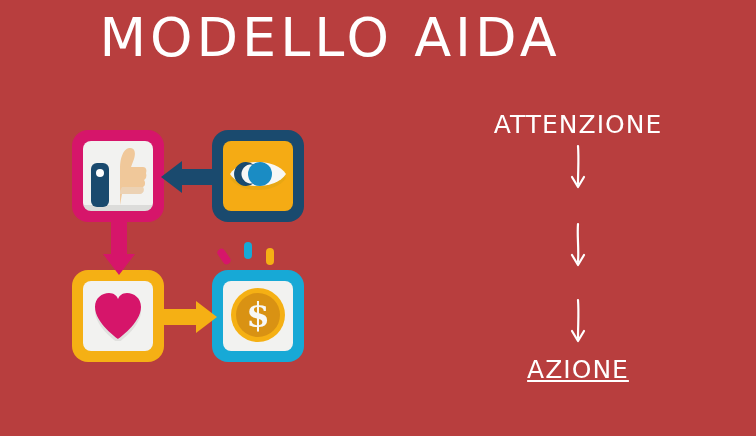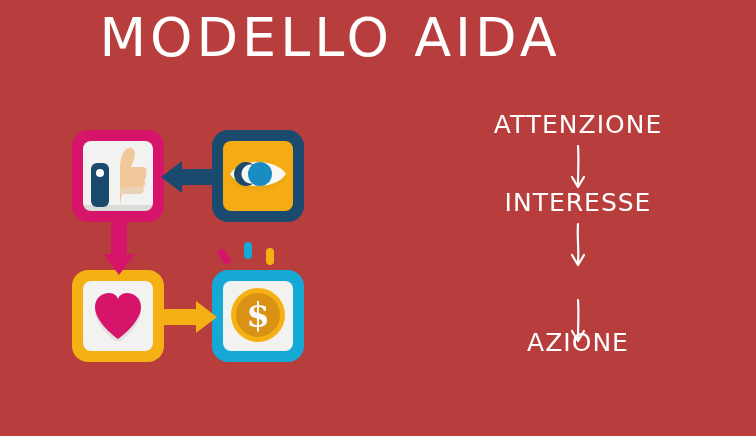--- a/index.html
+++ b/index.html
@@ -141,21 +141,21 @@
     text-align: center;
     color: #ffffff;
     font-family: "DejaVu Sans", sans-serif;
     font-size: 25px;
     letter-spacing: 1px;
     white-space: nowrap;
   }
   .step.s0 { top: 6px; }
   .step.s1 { top: 84px; }
   .step.s2 { top: 160px; }
-  .step.s3 { top: 224px; }
+  .step.s3 { top: 251px; text-decoration: underline; }
 
   .fnl-arrow {
     position: absolute;
     left: 133px;
     width: 30px;
     height: 46px;
   }
   .fnl-arrow.a0 { top: 40px; }
   .fnl-arrow.a1 { top: 118px; }
   .fnl-arrow.a2 { top: 194px; }
@@ -230,21 +230,20 @@
   </div>
 
   <div id="funnel">
 
     <div class="step s0">ATTENZIONE</div>
     <svg class="fnl-arrow a0" viewBox="0 0 30 46">
       <path d="M15 2 C16 14 15 26 15 40" stroke="#ffffff" stroke-width="2.2" fill="none" stroke-linecap="round"></path>
       <path d="M9 33 L15 43 L21 33" stroke="#ffffff" stroke-width="2.2" fill="none" stroke-linecap="round" stroke-linejoin="round"></path>
     </svg>
 
-    <div class="step s1">INTERESSE</div>
     <svg class="fnl-arrow a1" viewBox="0 0 30 46">
       <path d="M15 2 C14 14 16 26 15 40" stroke="#ffffff" stroke-width="2.2" fill="none" stroke-linecap="round"></path>
       <path d="M9 33 L15 43 L21 33" stroke="#ffffff" stroke-width="2.2" fill="none" stroke-linecap="round" stroke-linejoin="round"></path>
     </svg>
 
     <svg class="fnl-arrow a2" viewBox="0 0 30 46">
       <path d="M15 2 C16 14 15 26 15 40" stroke="#ffffff" stroke-width="2.2" fill="none" stroke-linecap="round"></path>
       <path d="M9 33 L15 43 L21 33" stroke="#ffffff" stroke-width="2.2" fill="none" stroke-linecap="round" stroke-linejoin="round"></path>
     </svg>
 

